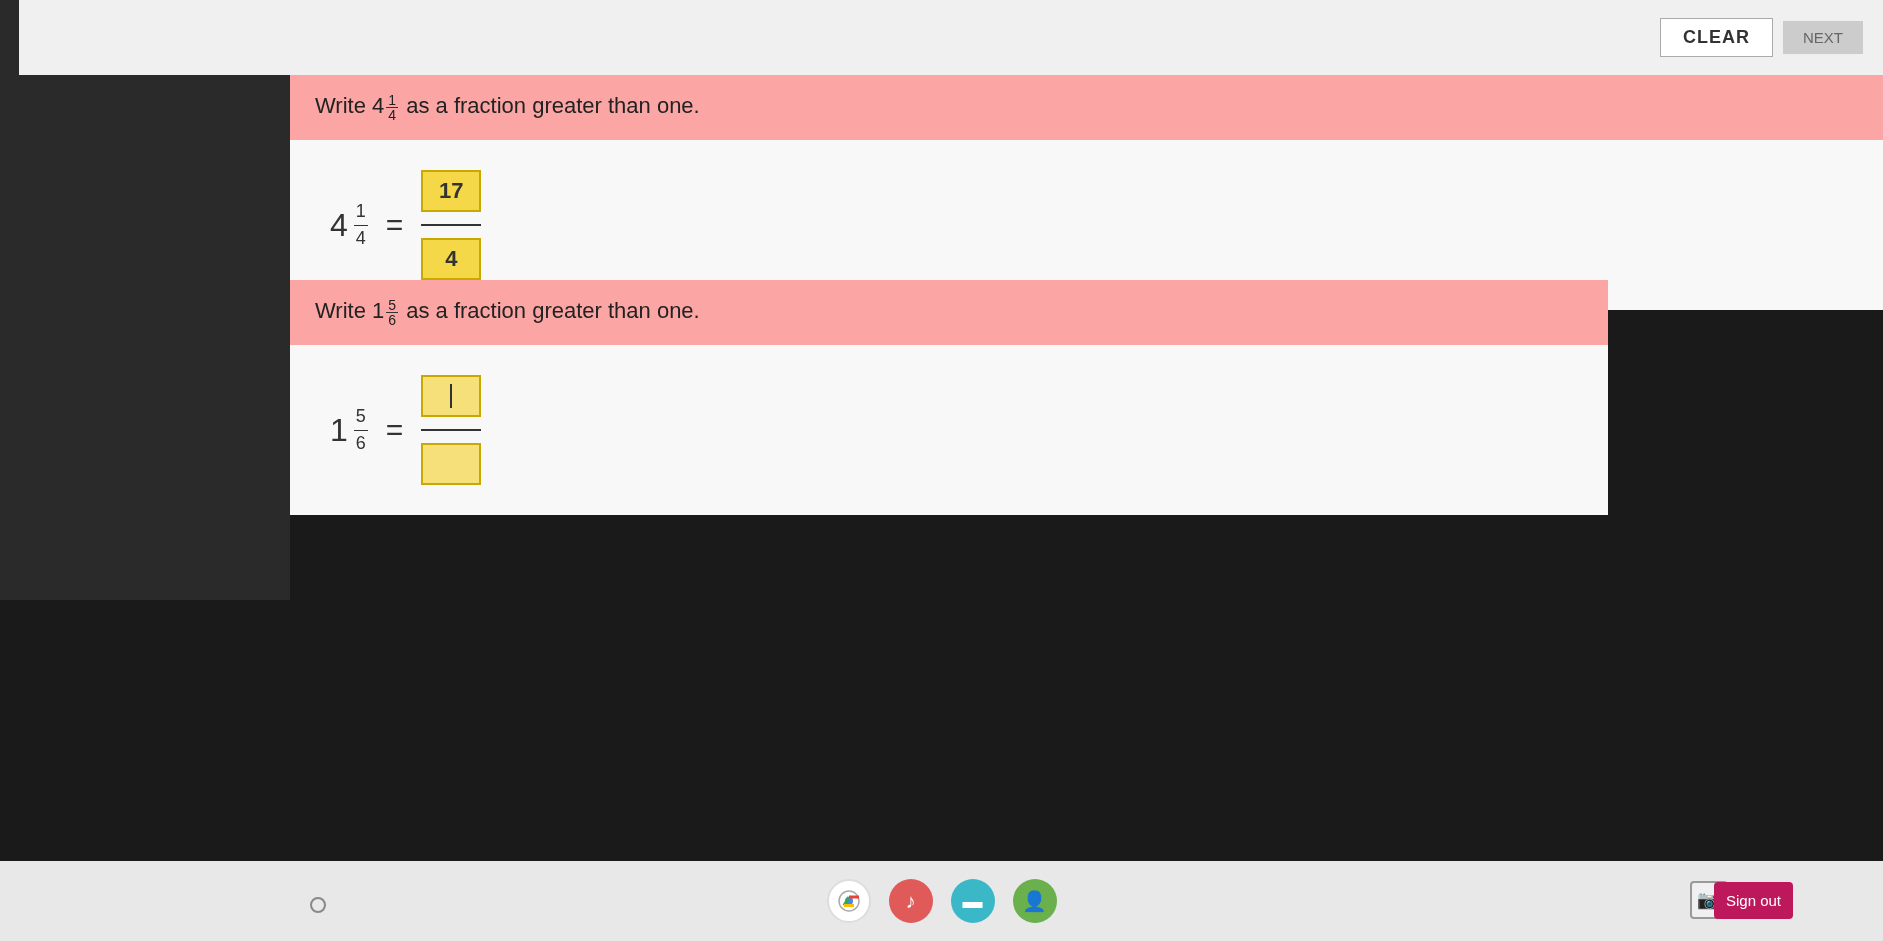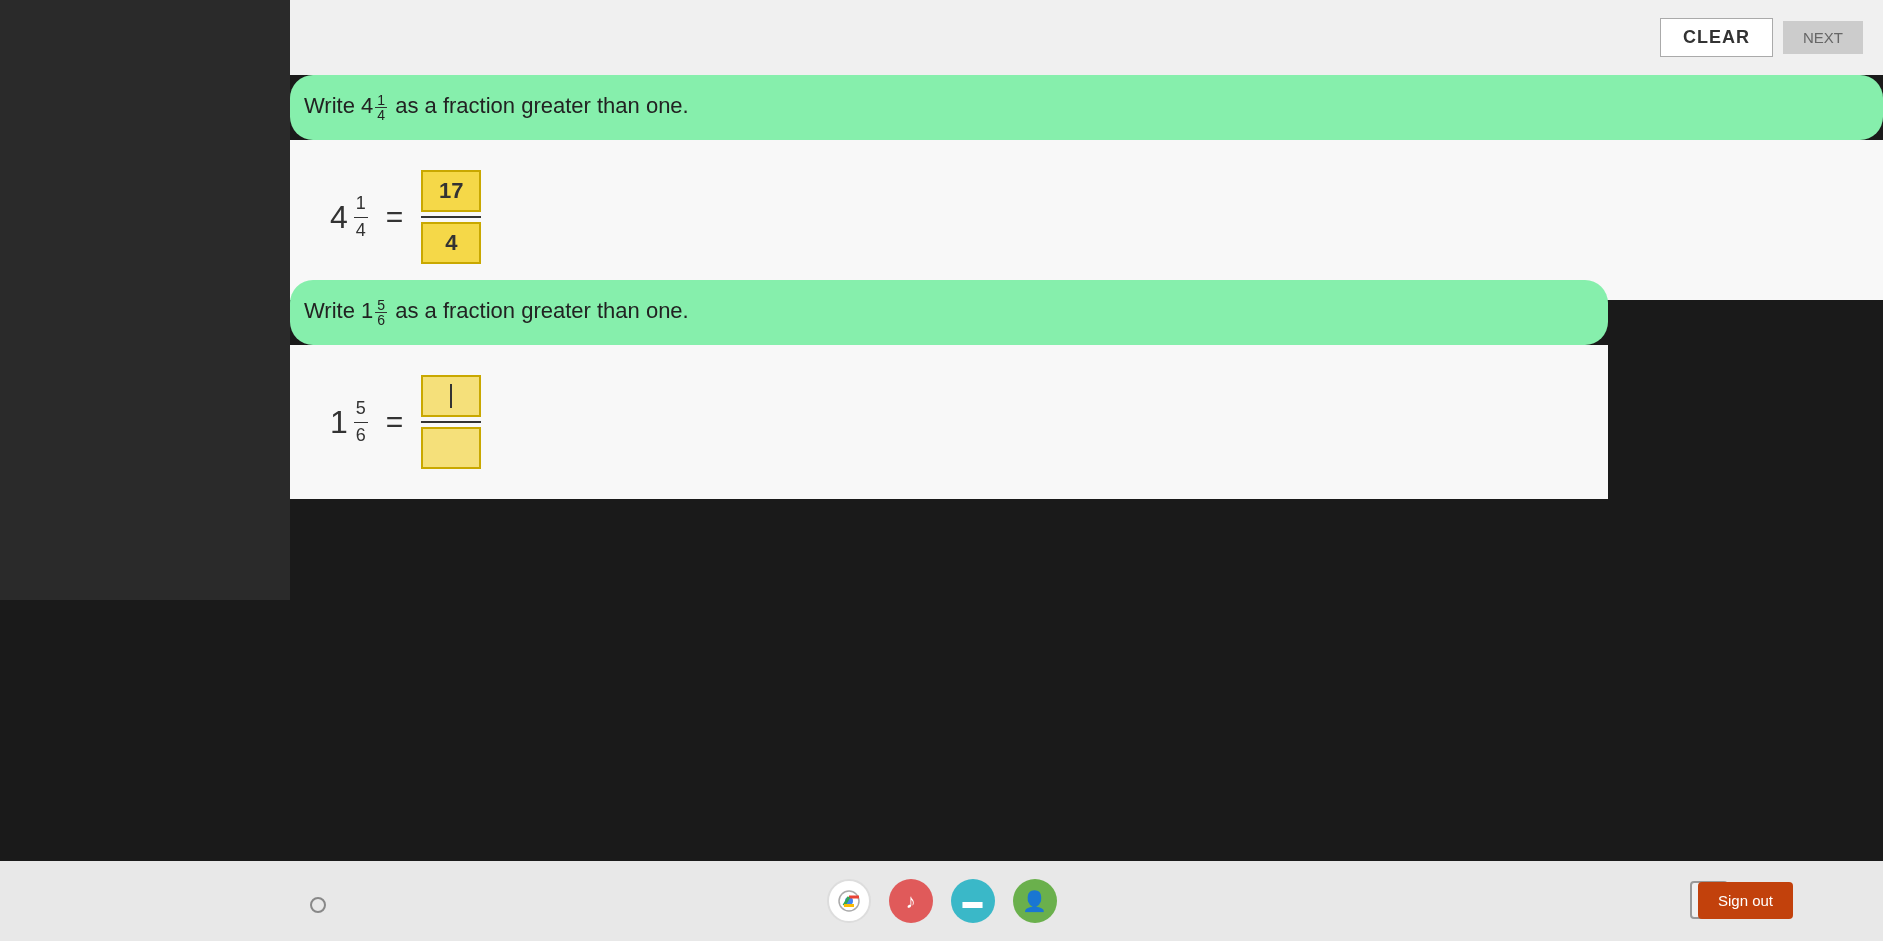--- a/index.html
+++ b/index.html
@@ -17,21 +17,21 @@
       position: absolute;
       left: 0; top: 0;
       width: 290px; height: 600px;
       background: #2a2a2a;
     }
 
     
     .top-bar {
       position: absolute;
       top: 0; right: 0;
-      width: 1593px;
+      width: 1864px;
       height: 75px;
       background: #f0f0f0;
       display: flex;
       align-items: center;
       justify-content: flex-end;
       padding-right: 20px;
       gap: 10px;
     }
 
     .clear-button {
@@ -64,26 +64,25 @@
       top: 75px;
       width: 1593px;
     }
 
     .question-2 {
       top: 280px;
       width: 1318px;
     }
 
     .question-header {
-      background: #86efac;
-      padding: 18px 14px;
+      background: #fca5a5;
+      padding: 18px 25px;
       font-size: 22px;
       color: #222;
       width: 100%;
-      border-radius: 23px;
     }
 
     .question-body {
       background: #f8f8f8;
       padding: 30px 40px;
       min-height: 160px;
     }
 
     
     .fraction-equation {
@@ -127,21 +126,21 @@
     .equals-sign {
       font-size: 30px;
       color: #333;
     }
 
     
     .answer-fraction {
       display: flex;
       flex-direction: column;
       align-items: center;
-      gap: 4px;
+      gap: 12px;
     }
 
     .answer-box {
       background: #f5d848;
       border: 2px solid #c9a800;
       width: 60px;
       height: 42px;
       display: flex;
       align-items: center;
       justify-content: center;
@@ -192,24 +191,24 @@
 
     .taskbar-icon.chrome { background: #fff; border: 2px solid #ddd; }
     .taskbar-icon.red { background: #e05a5a; color: white; }
     .taskbar-icon.teal { background: #3ab8c8; color: white; }
     .taskbar-icon.green { background: #6ab04c; color: white; }
 
     .sign-out-button {
       position: absolute;
       right: 90px;
       bottom: 22px;
-      background: #c2410c;
+      background: #be185d;
       color: white;
       border: none;
-      padding: 10px 20px;
+      padding: 10px 12px;
       font-size: 15px;
       border-radius: 4px;
       cursor: pointer;
     }
 
     .taskbar-camera {
       position: absolute;
       right: 155px;
       bottom: 22px;
       width: 38px;

